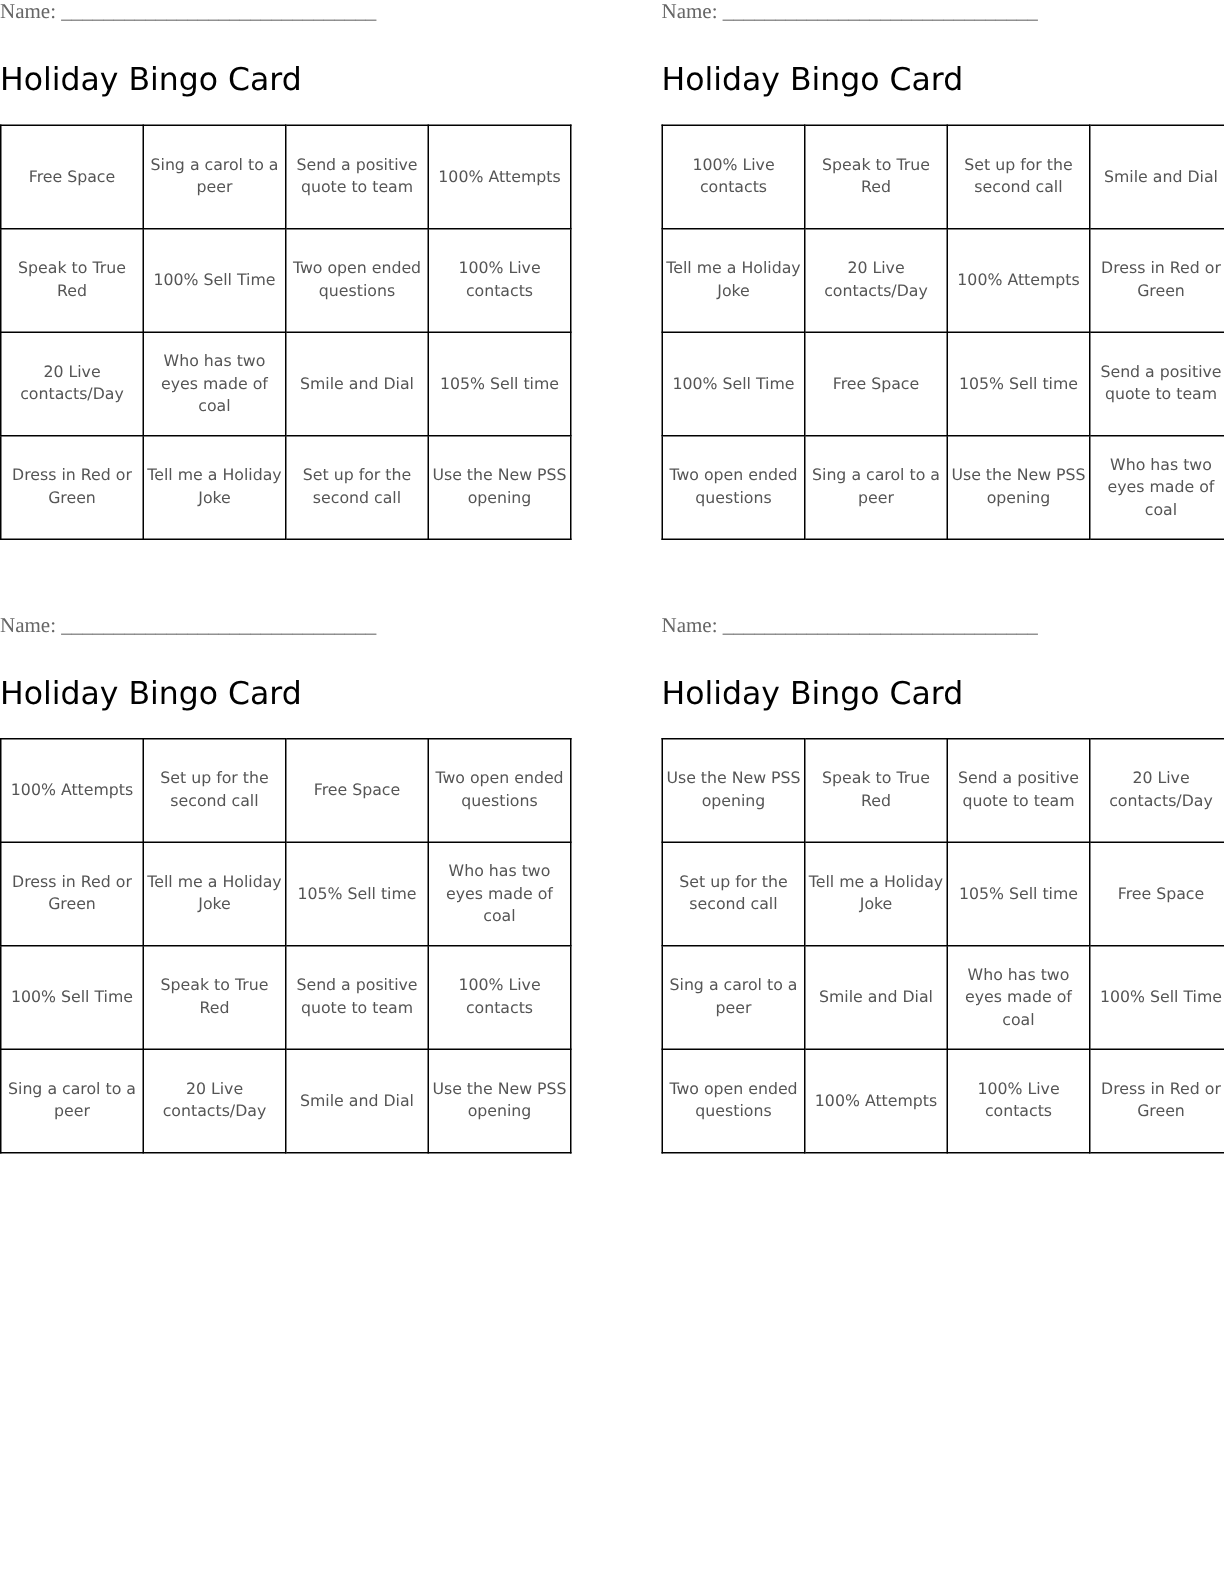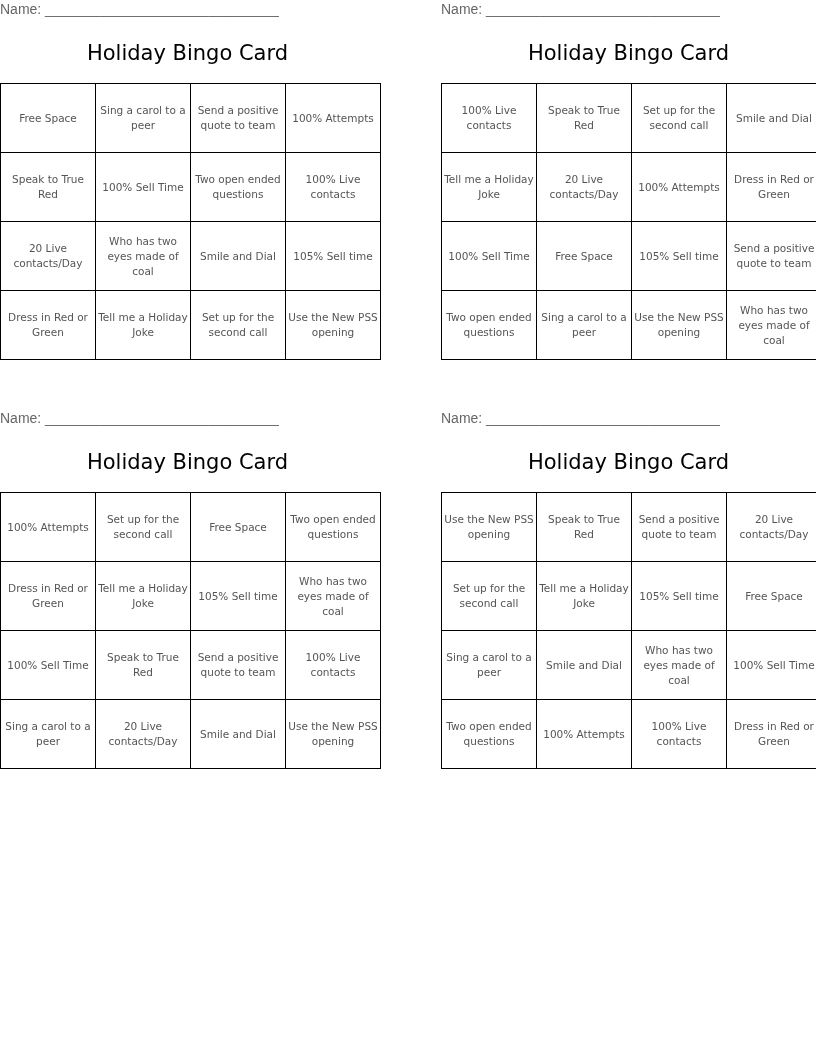--- a/index.html
+++ b/index.html
@@ -1,25 +1,25 @@
 <!DOCTYPE html>
 <html><head>
 <meta charset="utf-8">
 <style>
   html, body { margin: 0; padding: 0; background: #ffffff; }
   body { width: 816px; height: 1056px; position: relative; overflow: hidden; }
   .card { position: absolute; width: 375px; }
   .name-line {
     position: absolute; top: 1px; left: 0;
-    font-family: Liberation Sans, sans-serif; font-size: 14px; color: #666666;
+    font-family: Liberation Serif, serif; font-size: 14px; color: #666666;
     white-space: nowrap;
     text-align: center;
   }
   .title {
-    position: absolute; top: 41px; left: 0; width: 375px; text-align: center;
+    position: absolute; top: 41px; left: 0; width: 375px; 
     font-family: "DejaVu Sans", sans-serif; font-size: 21px; color: #000000;
   }
   table.grid {
     position: absolute; top: 83px; left: 0;
     border-collapse: collapse; table-layout: fixed; width: 375px;
   }
   table.grid td {
     border: 1px solid #000000; height: 68px; width: 92px;
     text-align: center; vertical-align: middle; padding: 0 1px;
     font-family: "DejaVu Sans", sans-serif; font-size: 10.5px; line-height: 15px;

